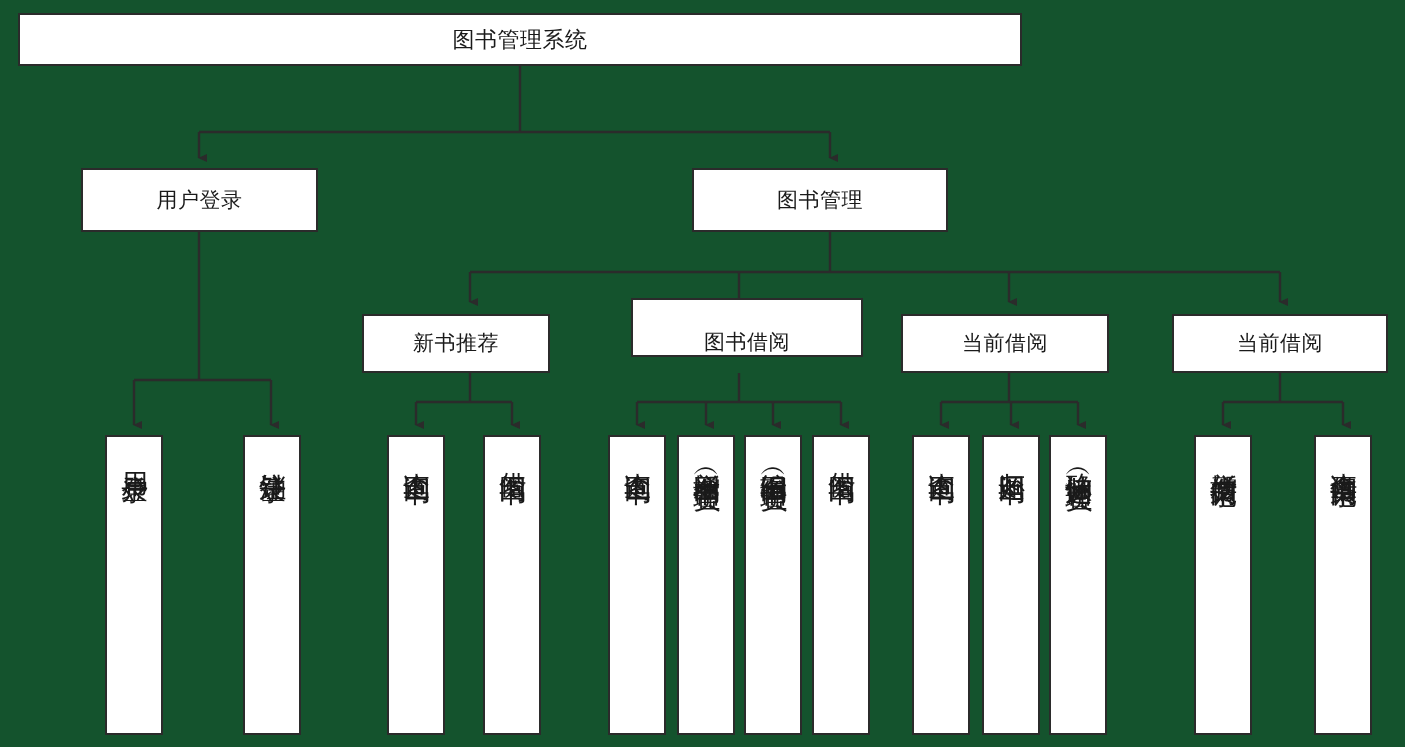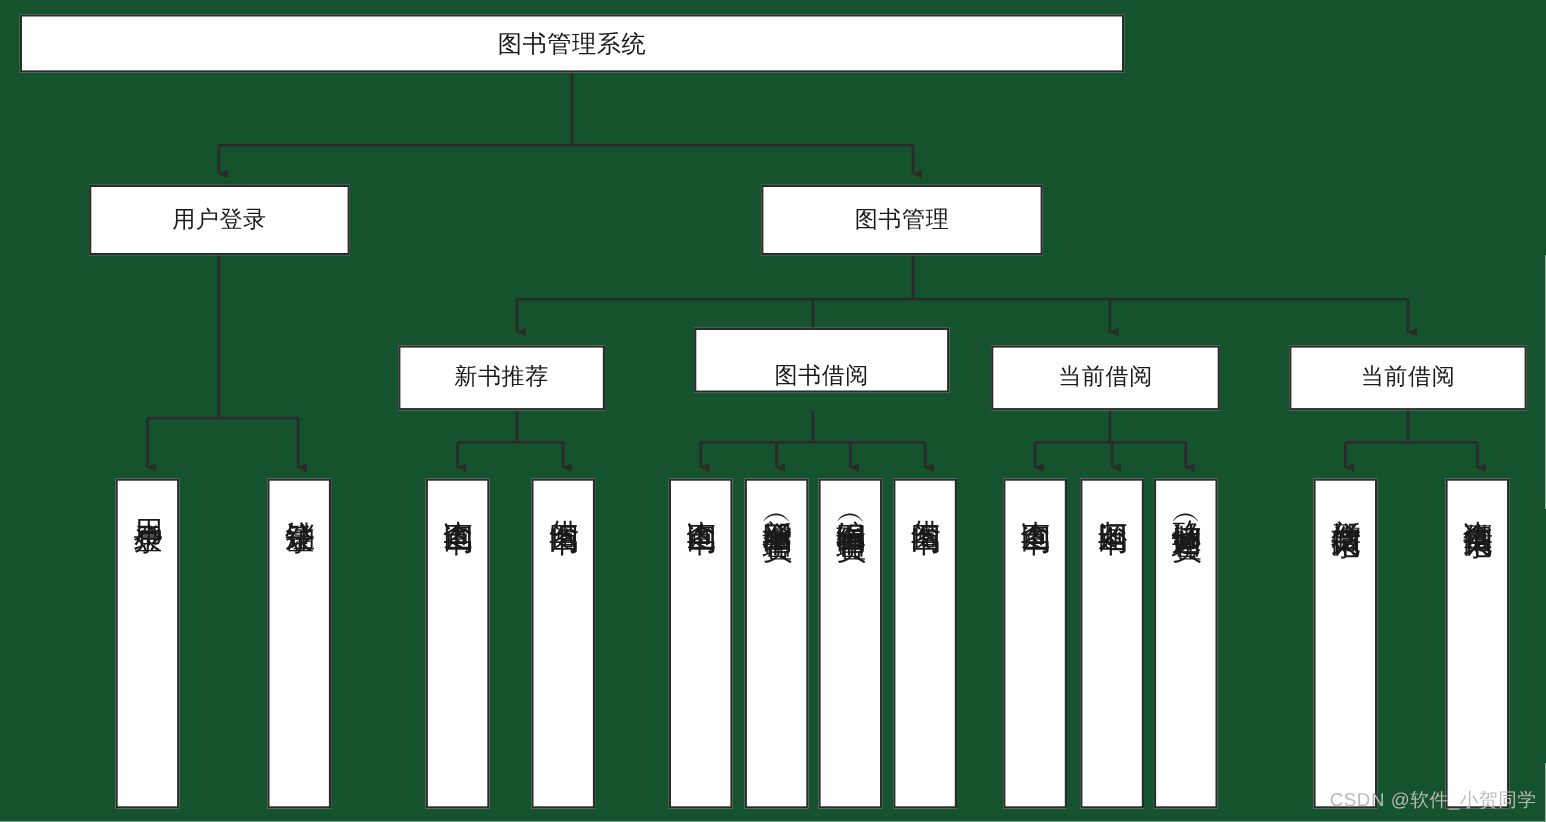--- a/index.html
+++ b/index.html
@@ -191,15 +191,14 @@
     <span class="node-label">确认归还（管理员）</span>
   </div>
 
   <div class="node leaf" style="left:1194px; top:435px; width:58px; height:300px;">
     <span class="node-label">新增借阅记录</span>
   </div>
   <div class="node leaf" style="left:1314px; top:435px; width:58px; height:300px;">
     <span class="node-label">查询借阅记录</span>
   </div>
 
-  <div id="watermark">CSDN @软件_小贺同学</div>
 
 </div>
 
 </body></html>

